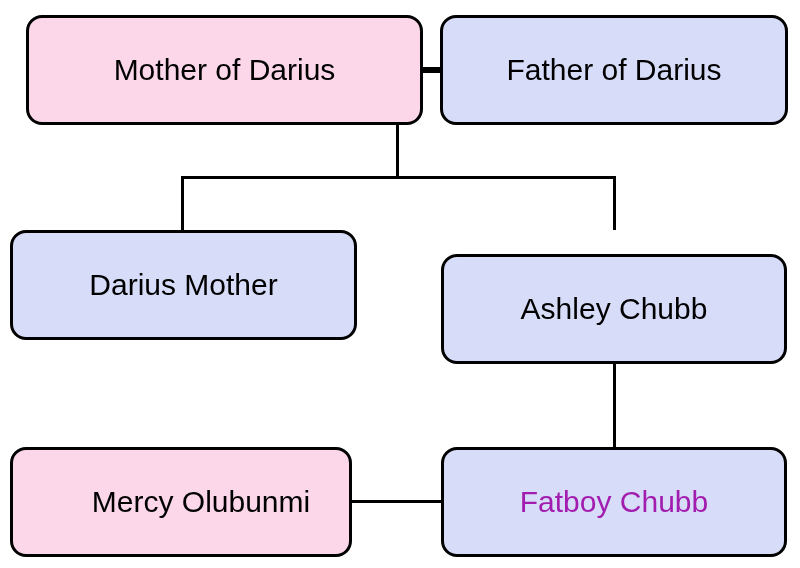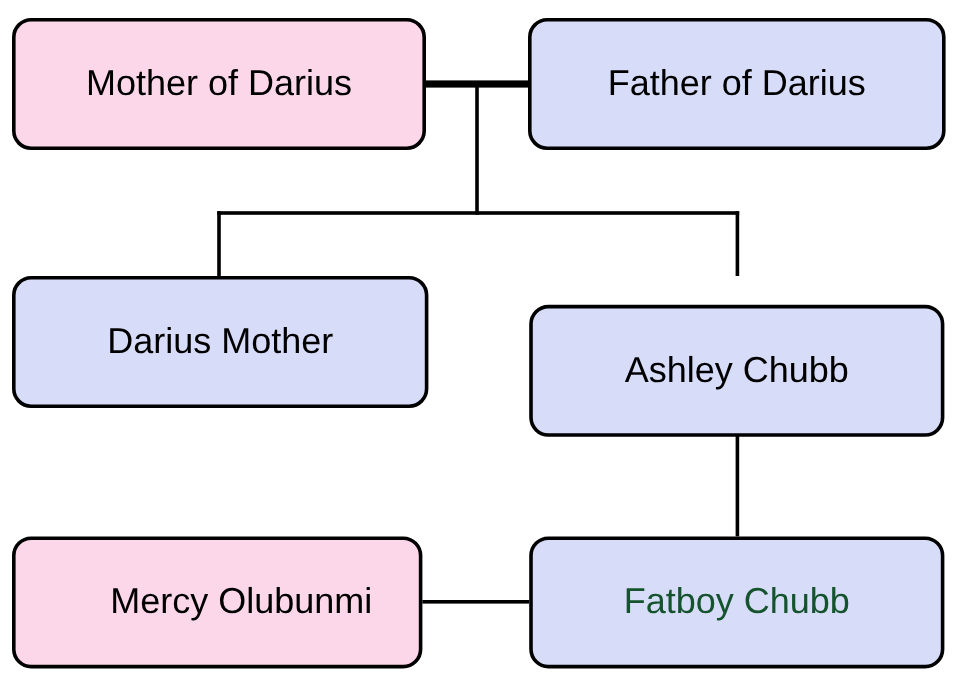--- a/index.html
+++ b/index.html
@@ -26,27 +26,27 @@
     font-size: 30px;
     color: #000000;
     text-align: center;
     cursor: default;
   }
   .node.female { background: #fcd7ea; }
   .node.male   { background: #d7dcf8; }
   .node .lbl { white-space: nowrap; }
 
   
-  #n-mother { left: 10px;  top: 15px;  width: 345px; height: 110px; }
+  #n-mother { left: 26px;  top: 15px;  width: 397px; height: 110px; }
   #n-father { left: 440px; top: 15px;  width: 348px; height: 110px; }
   #n-darius { left: 10px;  top: 230px; width: 347px; height: 110px; }
   #n-ashley { left: 441px; top: 230px; width: 346px; height: 110px; margin-top: 24px; }
   #n-mercy  { left: 10px;  top: 447px; width: 342px; height: 110px; padding-left: 40px; }
   #n-fatboy { left: 441px; top: 447px; width: 346px; height: 110px; }
-  #n-fatboy .lbl { color: #14532d; }
+  #n-fatboy .lbl { color: #a21caf; }
 
   
   .line {
     position: absolute;
     background: #000000;
   }
   #l-marriage-top   { left: 355px; top: 67px;  width: 85px;  height: 6px; }
   #l-drop           { left: 396px; top: 70px;  width: 3px;   height: 109px; }
   #l-sibling-bar    { left: 181px; top: 176px; width: 435px; height: 3px; }
   #l-child-left     { left: 181px; top: 176px; width: 3px;   height: 54px; }

